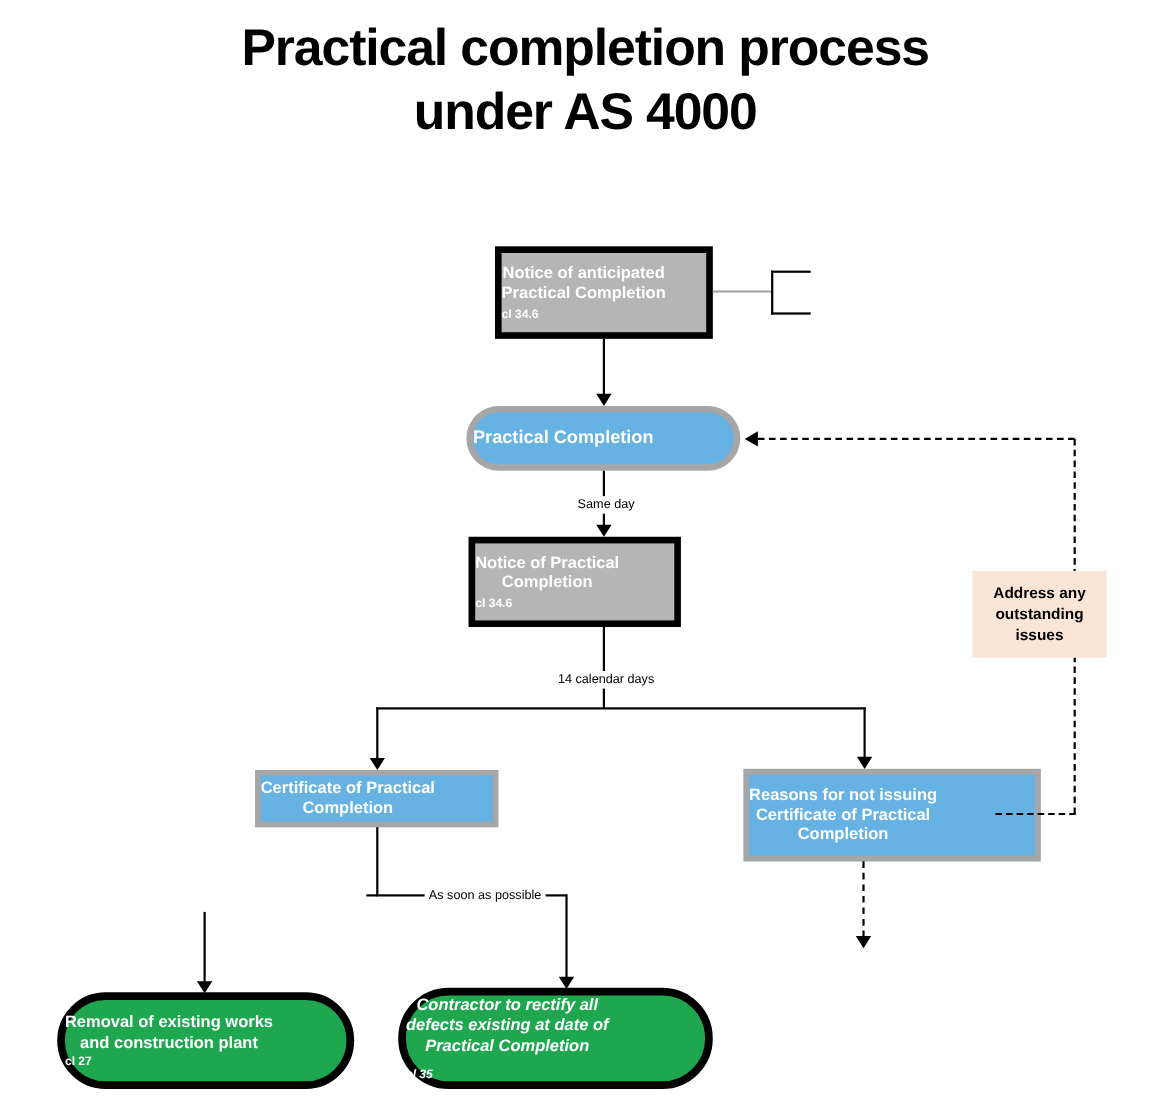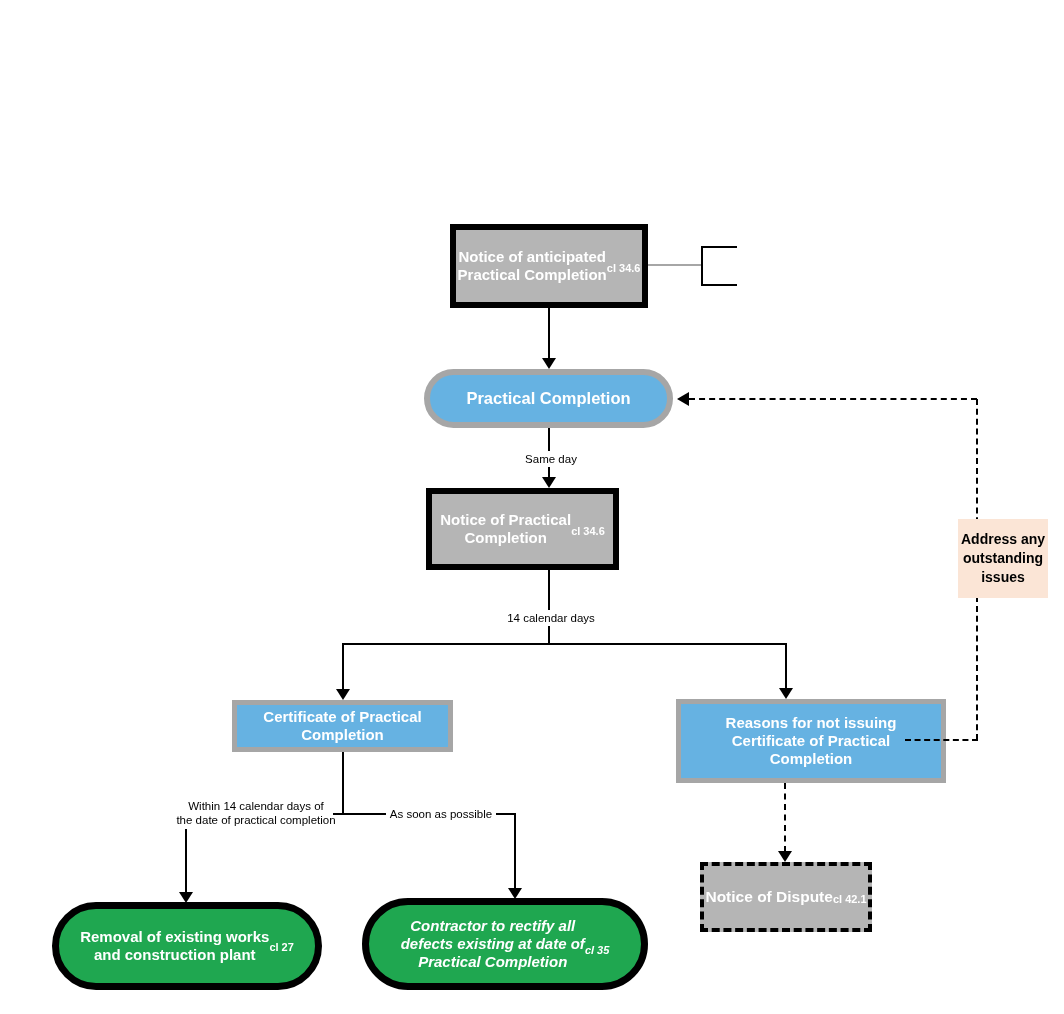--- a/index.html
+++ b/index.html
@@ -6,22 +6,22 @@
   #canvas{
     position:relative;width:1064px;height:1014px;background:#ffffff;overflow:hidden;
     font-family:"Liberation Sans", sans-serif;
   }
   .title{
     position:absolute;top:14px;left:0;width:100%;text-align:center;
     font-size:47px;font-weight:bold;color:#000;line-height:1.23;white-space:pre-line;
     letter-spacing:-1px;
   }
   .node{
-    position:absolute;box-sizing:border-box;display:flex;flex-direction:row;
-    align-items:center;justify-content:center;text-align:center;color:#fff;
+    position:absolute;box-sizing:border-box;display:flex;flex-direction:column;
+    align-items:flex-start;justify-content:center;text-align:center;color:#fff;
     font-weight:bold;white-space:pre-line;line-height:1.22;
   }
   .gray-box{background:#b5b5b5;border:6px solid #000;}
   .blue-fill{background:#66b2e2;}
   .pill{border:6px solid #a6a6a6;border-radius:32px;}
   .blue-box{border:5px solid #a6a6a6;}
   .green-pill{background:#1fa750;border:7px solid #000;border-radius:48px;}
   .dispute-box{background:#b5b5b5;border:4px dashed #000;}
   .clause{font-size:11px;font-weight:bold;margin-top:5px;line-height:1;}
   .line-h{position:absolute;height:0;border-top:2px solid #000;}
@@ -51,20 +51,22 @@
     position:absolute;box-sizing:border-box;background:#fbe5d6;color:#000;
     display:flex;align-items:center;justify-content:center;text-align:center;
     font-size:14px;font-weight:bold;white-space:pre-line;line-height:1.35;z-index:2;
   }
 </style>
 </head>
 <body>
 
 <div id="canvas">
 
+  <div class="title">Practical completion process
+under AS 4000</div>
 
   <div class="node gray-box" style="left:450px;top:224px;width:198px;height:84px;font-size:15px;">
     <span>Notice of anticipated
 Practical Completion</span>
     <span class="clause">cl 34.6</span>
   </div>
 
   <div class="line-h gray-line" style="left:648px;top:264px;width:54px;"></div>
   <div class="bracket" style="left:701px;top:246px;width:36px;height:40px;"></div>
 
@@ -101,22 +103,20 @@
 
   <div class="node blue-fill blue-box" style="left:676px;top:699px;width:270px;height:84px;font-size:15px;">
     <span>Reasons for not issuing
 Certificate of Practical
 Completion</span>
   </div>
 
   <div class="line-v" style="left:342px;top:752px;height:62px;"></div>
   <div class="line-h" style="left:333px;top:813px;width:10px;"></div>
   <div class="line-h" style="left:342px;top:813px;width:173px;"></div>
-  <div class="flow-label" style="left:158px;top:798px;width:192px;background:transparent;">Within 14 calendar days of
-the date of practical completion</div>
   <div class="flow-label" style="left:386px;top:806px;width:106px;">As soon as possible</div>
   <div class="line-v" style="left:185px;top:829px;height:64px;"></div>
   <div class="line-v" style="left:514px;top:813px;height:76px;"></div>
   <div class="arrow-down" style="left:179px;top:892px;"></div>
   <div class="arrow-down" style="left:508px;top:888px;"></div>
 
   <div class="node green-pill" style="left:52px;top:902px;width:270px;height:88px;font-size:15px;">
     <span>Removal of existing works
 and construction plant</span>
     <span class="clause" style="margin-top:2px;">cl 27</span>
@@ -124,27 +124,23 @@
   <div class="node green-pill" style="left:362px;top:898px;width:286px;height:92px;font-size:15px;font-style:italic;">
     <span>Contractor to rectify all
 defects existing at date of
 Practical Completion</span>
     <span class="clause" style="margin-top:12px;">cl 35</span>
   </div>
 
   <div class="dash-v" style="left:784px;top:783px;height:69px;"></div>
   <div class="arrow-down" style="left:778px;top:851px;"></div>
 
-  <div class="node dispute-box" style="left:700px;top:862px;width:172px;height:70px;font-size:15.5px;">
-    <span>Notice of Dispute</span>
-    <span class="clause">cl 42.1</span>
-  </div>
 
   <div class="dash-h" style="left:905px;top:739px;width:73px;"></div>
   <div class="dash-v" style="left:976px;top:399px;height:341px;"></div>
   <div class="dash-h" style="left:689px;top:398px;width:288px;"></div>
   <div class="arrow-left" style="left:677px;top:392px;"></div>
 
-  <div class="address" style="left:958px;top:519px;width:90px;height:79px;">Address any
+  <div class="address" style="left:884px;top:519px;width:122px;height:79px;">Address any
 outstanding
 issues</div>
 
 </div>
 
 </body></html>

